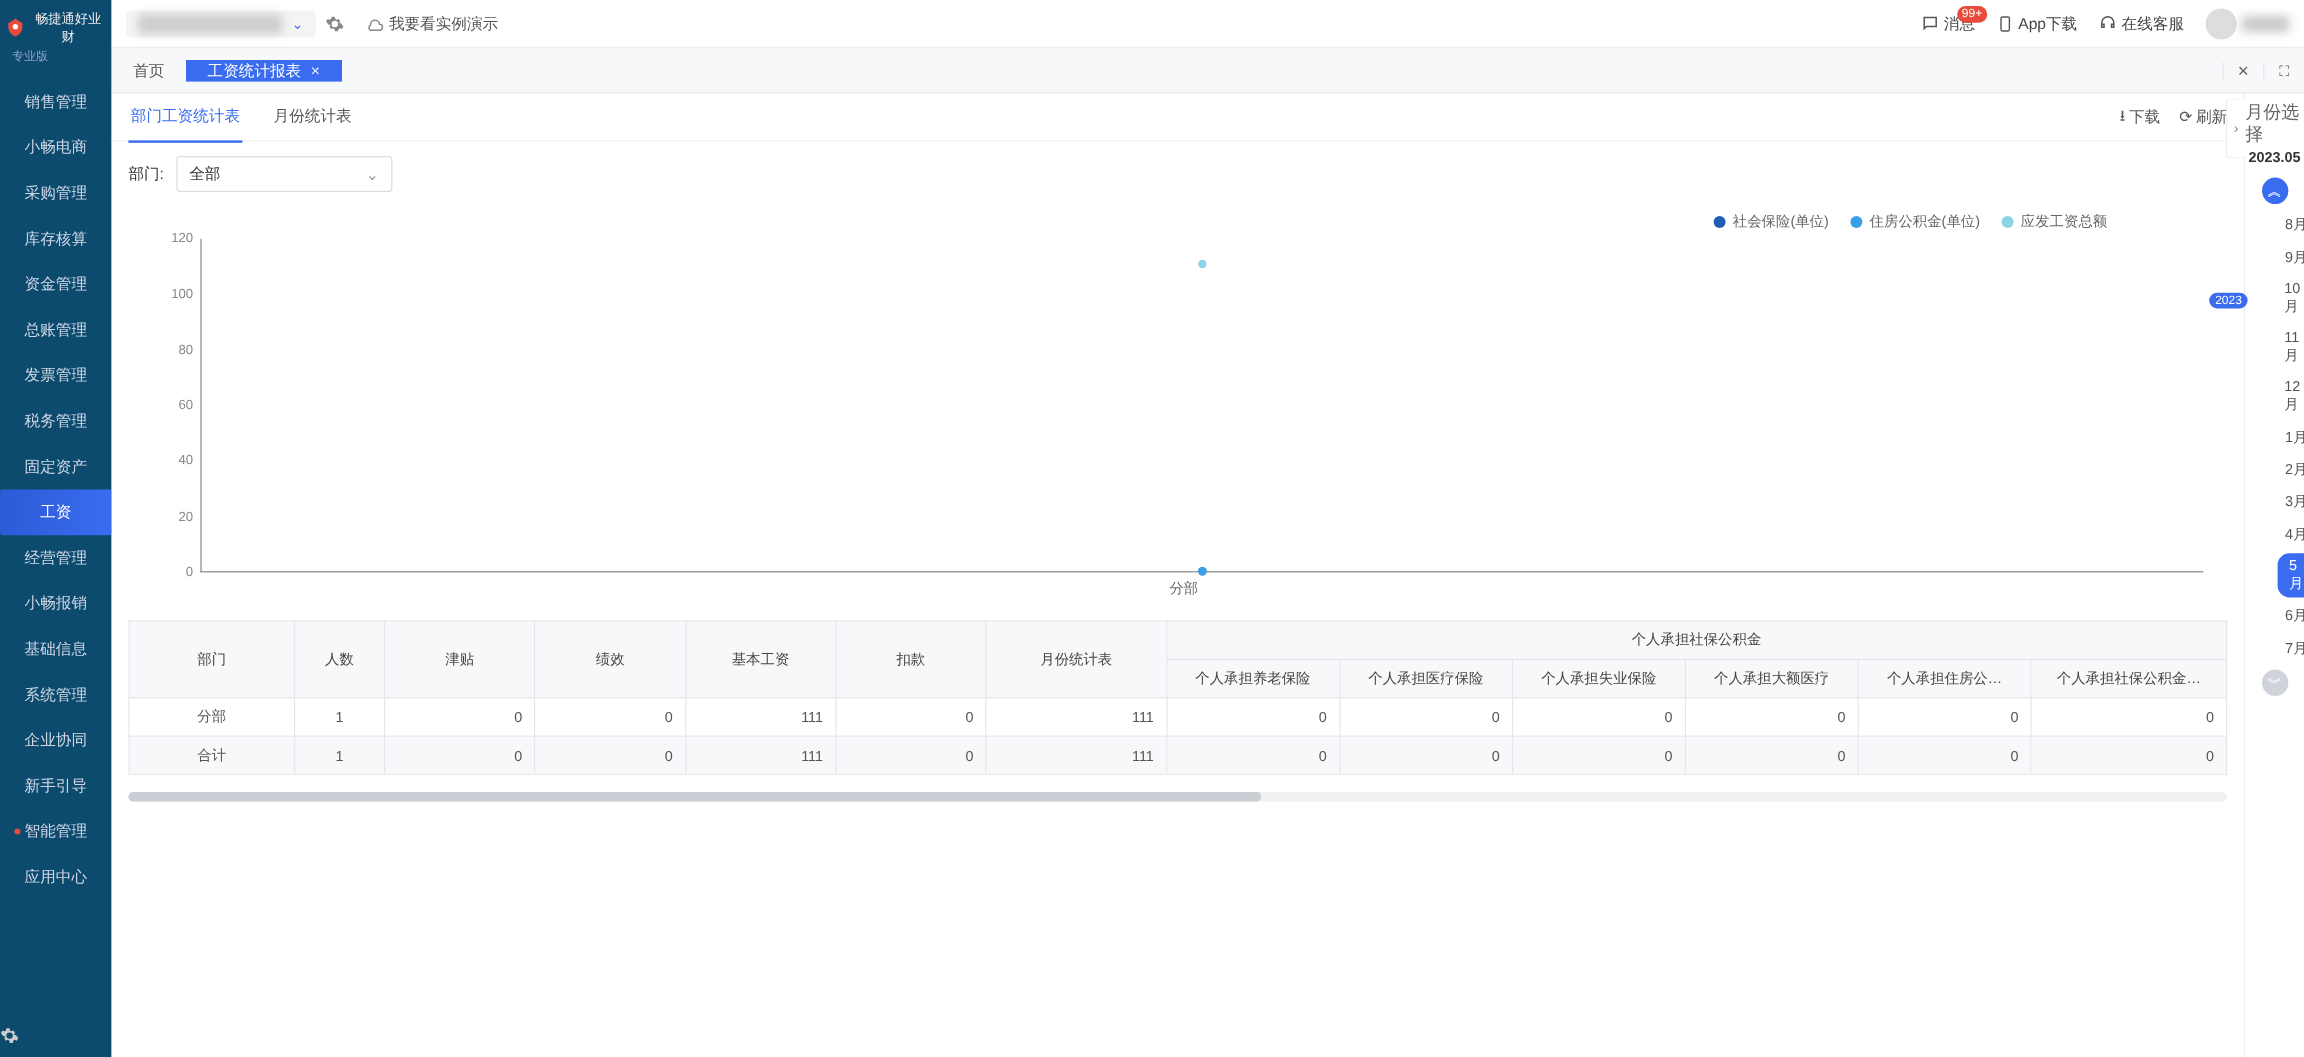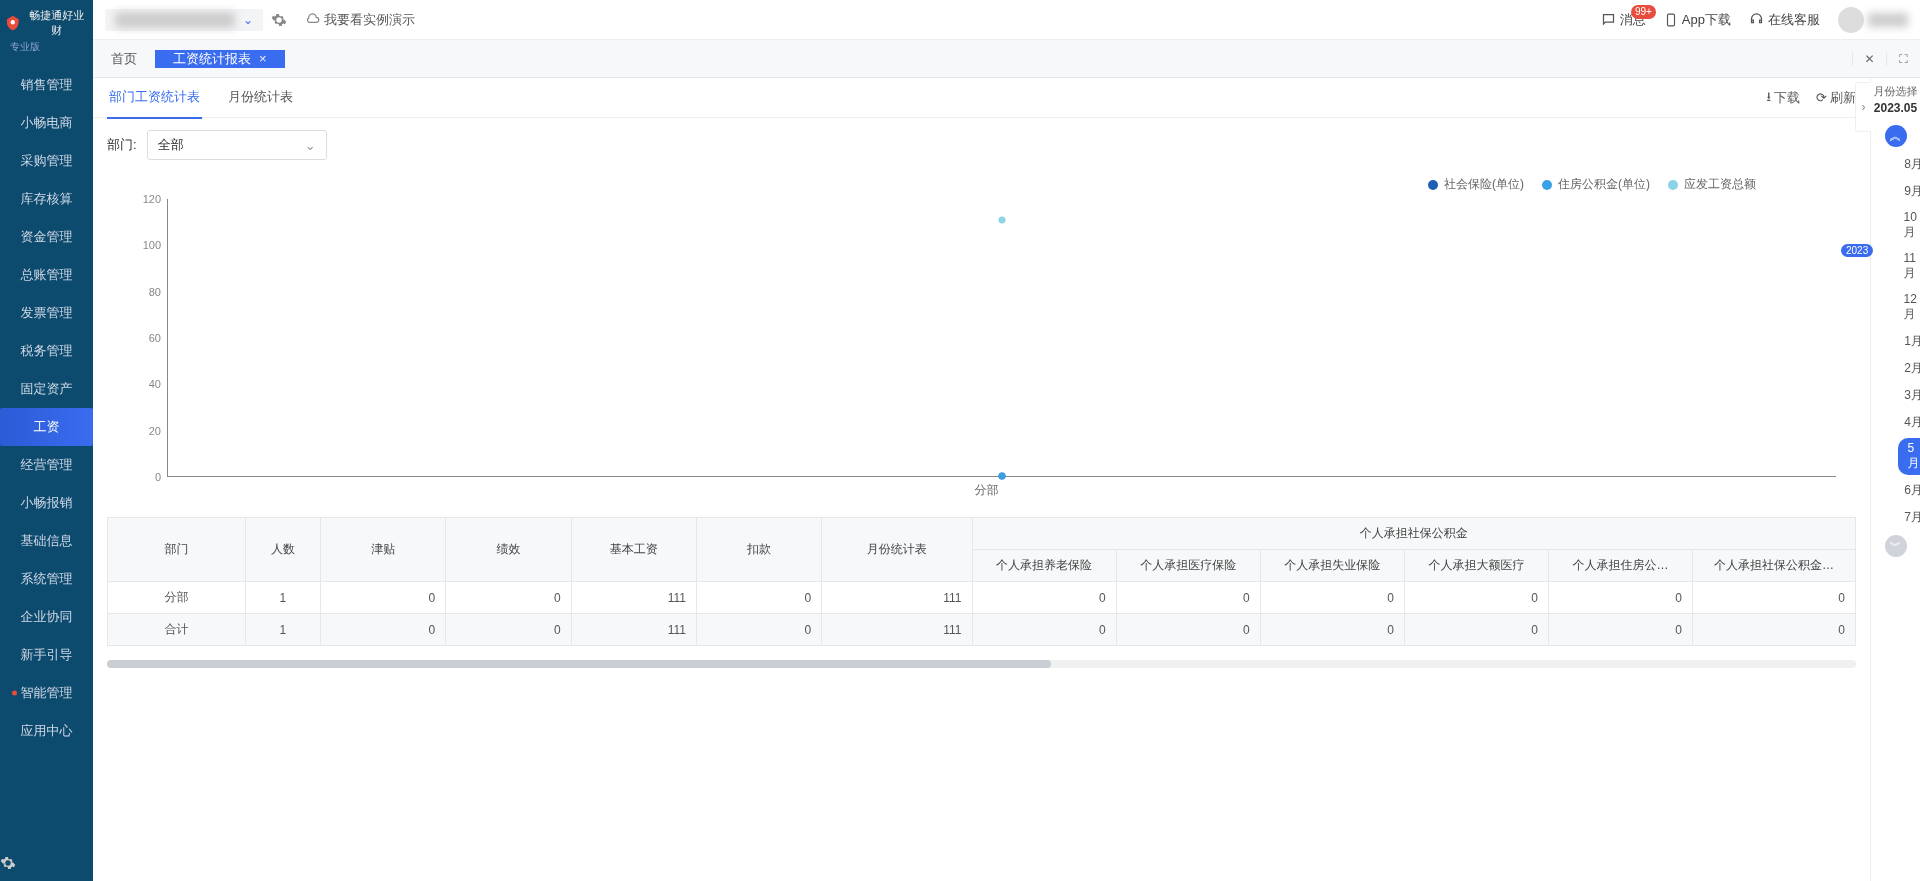--- a/index.html
+++ b/index.html
@@ -21,21 +21,21 @@
 
 
 .main { flex: 1; display: flex; flex-direction: column; min-width: 0; }
 
 
 .topbar { height: 40px; display: flex; align-items: center; padding: 0 12px; border-bottom: 1px solid #eee; background: #fff; }
 .org-box { display: flex; align-items: center; gap: 8px; padding: 3px 10px; background: #f3f4f6; border-radius: 3px; }
 .org-name { filter: blur(4px); background: #ccc; color: transparent; width: 120px; height: 16px; border-radius: 2px; }
 .chev { color: #4a6cf0; }
 .gear-sm { color: #666; margin-left: 8px; }
-.demo-link { display: flex; align-items: flex-start; gap: 4px; margin-left: 18px; color: #555; font-size: 13px; }
+.demo-link { display: flex; align-items: flex-end; gap: 4px; margin-left: 18px; color: #555; font-size: 13px; }
 .top-right { margin-left: auto; display: flex; align-items: center; gap: 18px; color: #444; font-size: 13px; }
 .top-item { display: flex; align-items: center; gap: 4px; position: relative; cursor: pointer; }
 .badge { position: absolute; top: -6px; right: -10px; background: #e74c3c; color: #fff; border-radius: 8px; font-size: 10px; padding: 0 4px; line-height: 14px; }
 .avatar { width: 26px; height: 26px; border-radius: 50%; background: #ddd; }
 .user-name { filter: blur(4px); background: #ccc; width: 40px; height: 14px; border-radius: 2px; }
 
 
 .tabs-row { height: 38px; background: #f7f8fa; display: flex; align-items: center; border-bottom: 1px solid #e5e7eb; position: relative; }
 .tab { display: flex; align-items: center; padding: 0 18px; font-size: 13px; color: #555; cursor: pointer; }
 .tab.active { background: #3a6cf0; color: #fff; }
@@ -81,21 +81,21 @@
 .tbl td.ctr { text-align: center; }
 .tbl tr.total { background: #f7f8fa; }
 
 
 .hscroll { margin: 14px 14px 6px; height: 8px; background: #f0f0f0; border-radius: 4px; position: relative; }
 .hscroll .thumb { position: absolute; left: 0; width: 54%; height: 100%; background: #c9cdd4; border-radius: 4px; }
 
 
 .month-rail { width: 50px; background: #fff; border-left: 1px solid #eee; display: flex; flex-direction: column; align-items: center; padding: 6px 0; gap: 2px; font-size: 12px; color: #555; position: relative; }
 .month-rail .tab-pull { position: absolute; left: -16px; top: 4px; width: 16px; height: 50px; background: #fff; border: 1px solid #eee; border-right: none; display: flex; align-items: center; justify-content: center; color: #888; border-radius: 3px 0 0 3px; }
-.rail-title { font-size: 11px; color: #666; }
+.rail-title { font-size: 15px; color: #666; }
 .rail-date { font-size: 12px; font-weight: bold; color: #333; margin-bottom: 4px; }
 .rail-scroll { width: 22px; height: 22px; background: #3a6cf0; color: #fff; border-radius: 50%; display: flex; align-items: center; justify-content: center; margin: 4px 0; cursor: pointer; font-size: 12px; }
 .rail-scroll.disabled { background: #d0d3d9; }
 .rail-month { padding: 3px 6px; cursor: pointer; }
 .rail-month.active { background: #3a6cf0; color: #fff; border-radius: 10px; padding: 3px 10px; }
 .rail-yeartag { position: absolute; left: -30px; top: 166px; background: #3a6cf0; color: #fff; font-size: 10px; padding: 1px 5px; border-radius: 8px; }
 
 svg { display: block; }
 </style>
 </head>

